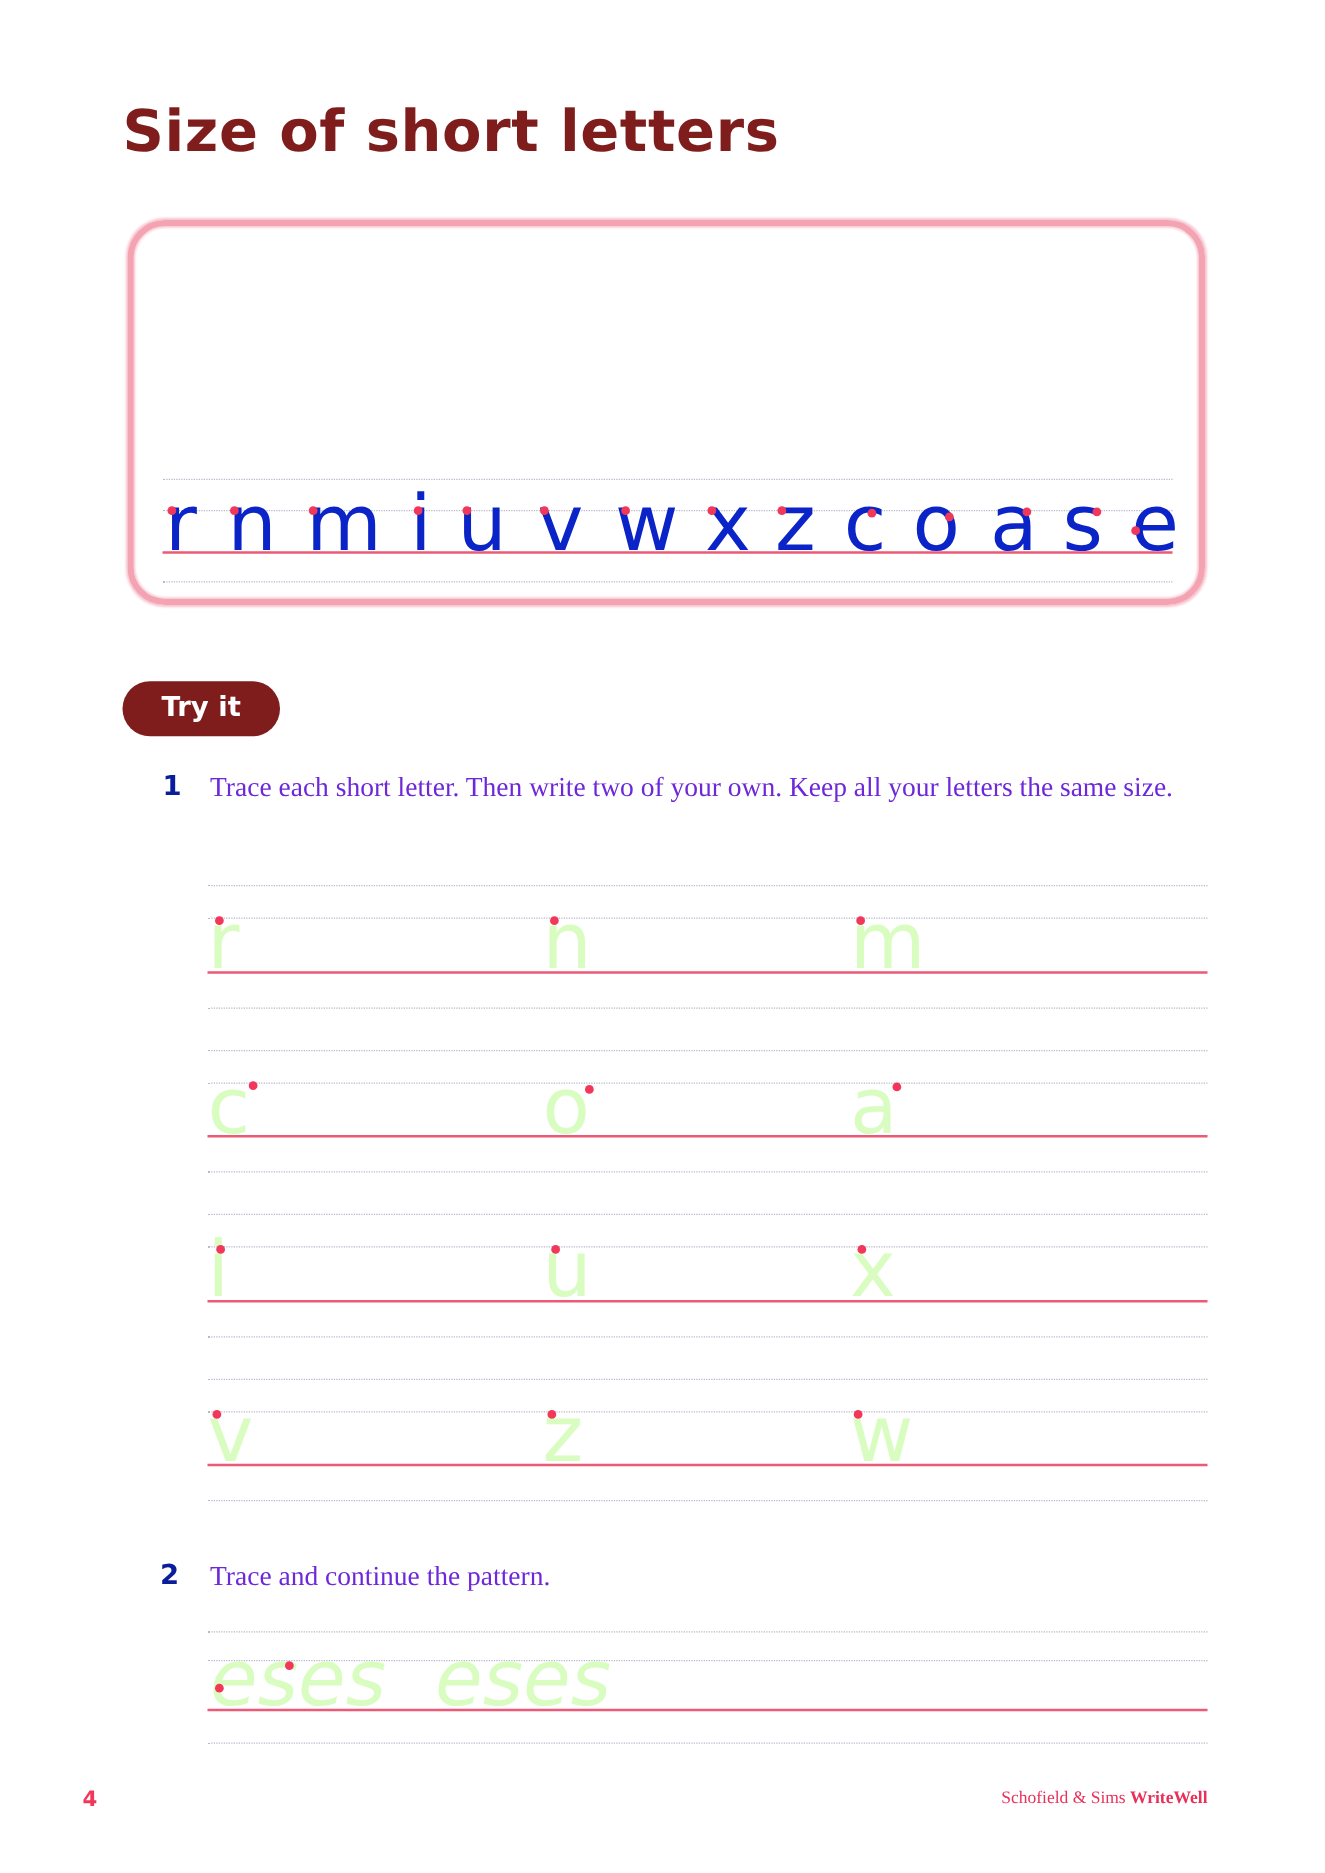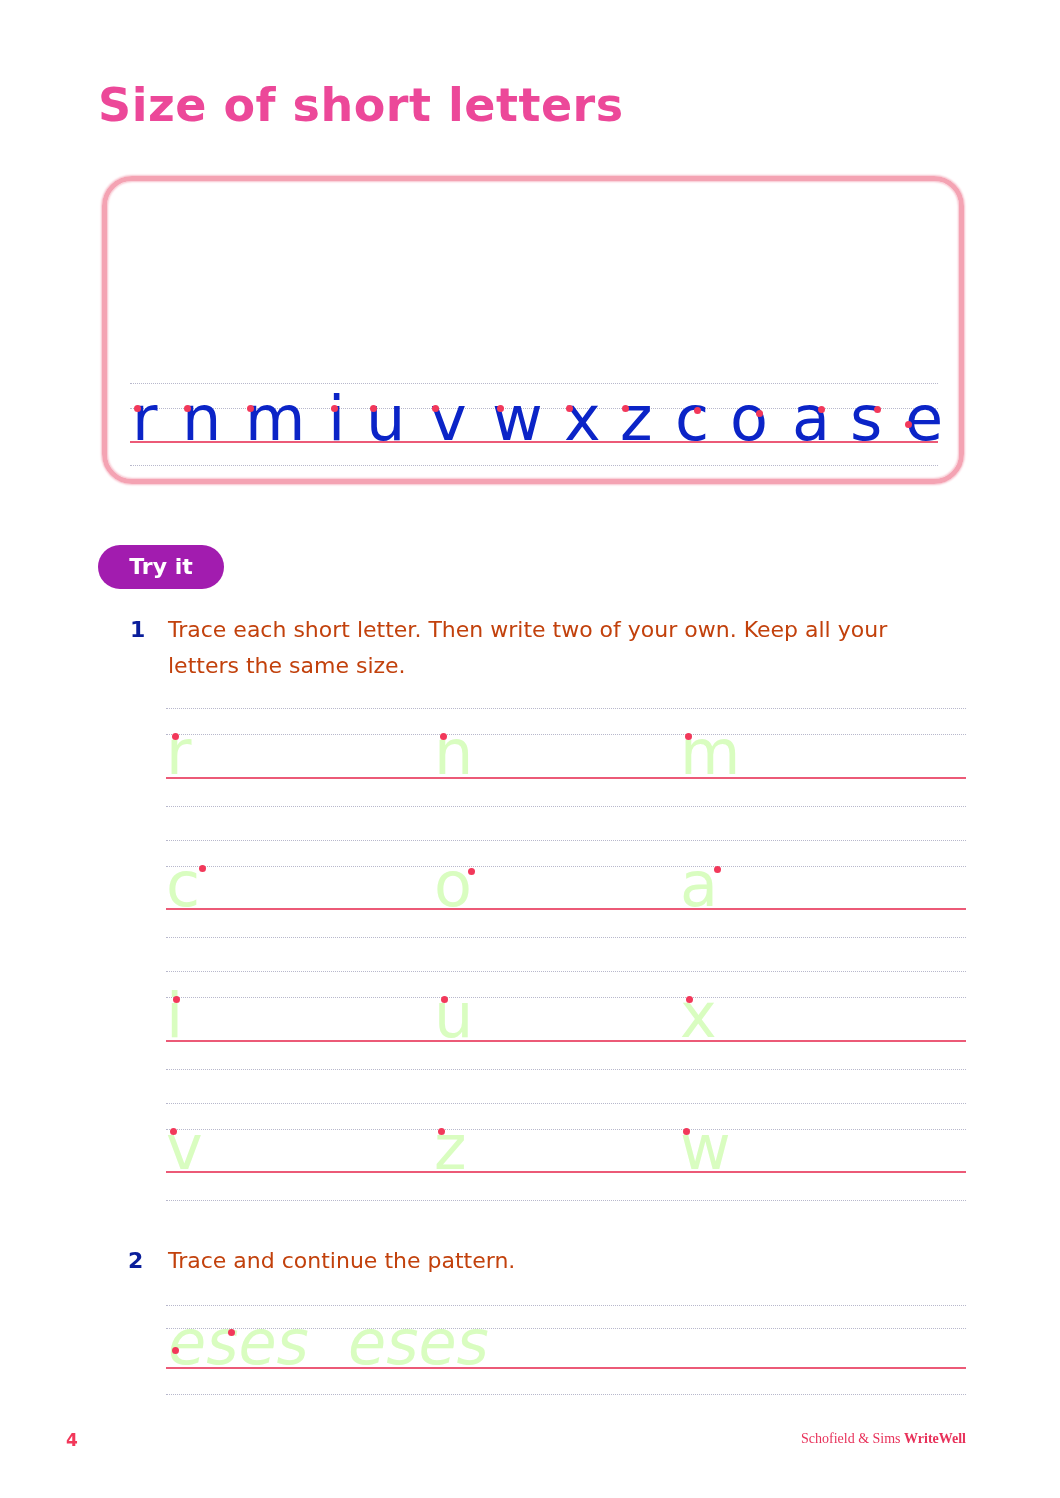--- a/index.html
+++ b/index.html
@@ -1,46 +1,46 @@
 <!DOCTYPE html>
 <html><head>
 <meta charset="utf-8">
 <style>
   html, body { margin: 0; padding: 0; background: #ffffff; }
   body { width: 1060px; height: 1498px; position: relative; overflow: hidden;
          font-family: "DejaVu Sans", sans-serif; color: #0a1e9b; }
 
   .title { position: absolute; left: 98px; top: 78px; margin: 0;
            font-family: "DejaVu Sans", sans-serif; font-weight: bold;
-           font-size: 46px; letter-spacing: 0.5px; color: #ec4899; line-height: 1.2; }
+           font-size: 46px; letter-spacing: 0.5px; color: #7f1d1d; line-height: 1.2; }
 
   .info-box { position: absolute; left: 102px; top: 176px; width: 862px; height: 308px;
               border: 5px solid #f4a3b3; border-radius: 30px; box-sizing: border-box;
               box-shadow: 0 0 2px 1px #f7c2cd, inset 0 0 2px 1px #f7c2cd; }
   .info-box p { margin: 0; position: absolute; left: 28px; width: 790px;
                 font-size: 22px; line-height: 36px; color: #0a1e9b; }
   .info-box p.p1 { top: 20px; }
   .info-box p.p2 { top: 109px; }
   .info-box b { font-weight: bold; }
 
   .dotted { position: absolute; height: 0; border-top: 1px dotted #b8b8cc; }
   .baseline { position: absolute; height: 0; border-top: 2px solid #ec5a77; }
 
   .demo-row { position: absolute; left: 130px; top: 384px; width: 810px; height: 70px; }
   .demo-letter { position: absolute; top: 0; font-size: 62px; line-height: 70px;
                  color: #0b24c7; font-family: "DejaVu Sans", sans-serif; }
   .start-dot { position: absolute; width: 7px; height: 7px; border-radius: 50%;
                background: #f2385a; }
 
   .tryit { position: absolute; left: 98px; top: 545px; width: 126px; height: 44px;
-           border-radius: 22px; background: #a21caf; color: #ffffff;
+           border-radius: 22px; background: #7f1d1d; color: #ffffff;
            font-weight: bold; font-size: 22px; line-height: 44px; text-align: center; }
 
   .q-num { position: absolute; font-weight: bold; font-size: 22px; color: #0a1e9b; }
-  .q-text { position: absolute; font-size: 22px; line-height: 36px; color: #c2410c; margin: 0; }
+  .q-text { position: absolute; font-size: 22px; line-height: 36px; color: #6d28d9; margin: 0; font-family: Liberation Serif, serif; }
 
   .trace-letter { position: absolute; font-size: 62px; line-height: 62px; color: #d9fdc0;
                   font-family: "DejaVu Sans", sans-serif; }
 
   .footer-page { position: absolute; left: 66px; top: 1430px; font-size: 17px; font-weight: bold;
                  color: #f2385a; }
   .footer-brand { position: absolute; right: 94px; top: 1431px; font-size: 14px;
                   font-family: "Liberation Serif", serif; color: #e8315a; }
   .footer-brand b { font-weight: bold; }
 </style>

